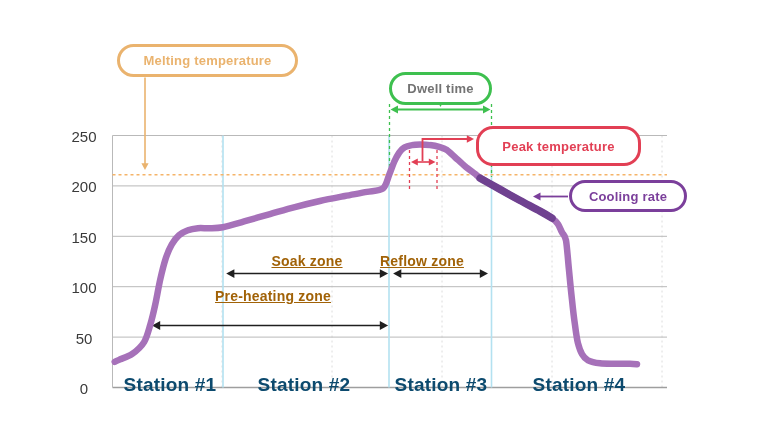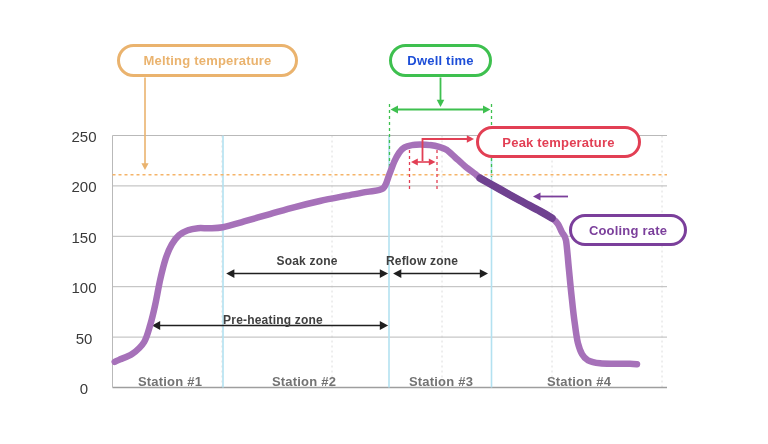--- a/index.html
+++ b/index.html
@@ -1,30 +1,30 @@
 <!DOCTYPE html>
 <html><head>
 <meta charset="utf-8">
 <style>
   html,body{margin:0;padding:0;background:#fff;}
   #stage{position:relative;width:768px;height:444px;background:#ffffff;overflow:hidden;
          font-family:"Liberation Sans","DejaVu Sans",sans-serif;}
   #chart-svg{position:absolute;left:0;top:0;}
   .tick{position:absolute;left:61px;width:46px;text-align:center;font-size:15px;color:#3a3a3a;}
-  .station{position:absolute;top:374px;font-size:13px;font-weight:bold;color:#737373;
+  .station{position:absolute;top:374px;font-size:19px;font-weight:bold;color:#0c4a6e;
            transform:translateX(-50%);white-space:nowrap;letter-spacing:.2px;}
-  .zone-label{position:absolute;font-size:12px;font-weight:bold;color:#404040;
-              transform:translate(-50%,-50%);white-space:nowrap;letter-spacing:.2px;}
+  .zone-label{position:absolute;font-size:14px;font-weight:bold;color:#a16207;
+              transform:translate(-50%,-50%);white-space:nowrap;letter-spacing:.2px;text-decoration:underline;}
   .callout{position:absolute;box-sizing:border-box;background:#fff;border:3.5px solid #999;
            border-radius:17px;display:flex;align-items:center;justify-content:center;
            font-weight:bold;font-size:13px;letter-spacing:.2px;white-space:nowrap;z-index:5;}
   .co-melting{left:117px;top:44px;width:181px;height:33px;}
   .co-dwell{left:389px;top:44px;width:103px;height:33px;}
-  .co-peak{left:476px;top:126px;width:165px;height:32px;}
-  .co-cooling{left:569px;top:180px;width:118px;height:32px;margin-top:34px;}
+  .co-peak{left:476px;top:126px;width:165px;height:40px;}
+  .co-cooling{left:569px;top:180px;width:118px;height:32px;}
 </style>
 </head>
 <body>
 
 <div id="stage">
   <svg id="chart-svg" width="768" height="444" viewBox="0 0 768 444">
       <line x1="222" y1="135.5" x2="222" y2="387.5" stroke="#dcdcdc" stroke-width="1" stroke-dasharray="2 3"></line>
       <line x1="332" y1="135.5" x2="332" y2="387.5" stroke="#dcdcdc" stroke-width="1" stroke-dasharray="2 3"></line>
       <line x1="442" y1="135.5" x2="442" y2="387.5" stroke="#dcdcdc" stroke-width="1" stroke-dasharray="2 3"></line>
       <line x1="552" y1="135.5" x2="552" y2="387.5" stroke="#dcdcdc" stroke-width="1" stroke-dasharray="2 3"></line>
@@ -78,19 +78,19 @@
   <div class="tick" style="top:329.5px">50</div>
   <div class="tick" style="top:380px">0</div>
 
   <div class="station" style="left:170px">Station #1</div>
   <div class="station" style="left:304px">Station #2</div>
   <div class="station" style="left:441px">Station #3</div>
   <div class="station" style="left:579px">Station #4</div>
 
   <div class="zone-label" style="left:307px;top:261px">Soak zone</div>
   <div class="zone-label" style="left:422px;top:261px">Reflow zone</div>
-  <div class="zone-label" style="left:273px;top:320px">Pre-heating zone</div>
+  <div class="zone-label" style="left:273px;top:296px">Pre-heating zone</div>
 
   <div class="callout co-melting" style="border-color: rgb(234, 179, 110); color: rgb(234, 179, 110);">Melting temperature</div>
-  <div class="callout co-dwell" style="border-color: rgb(62, 192, 79); color: #1d4ed8;">Dwell time</div>
+  <div class="callout co-dwell" style="border-color: rgb(62, 192, 79); color: #737373; margin-top: 28px;">Dwell time</div>
   <div class="callout co-peak" style="border-color: rgb(226, 63, 84); color: rgb(226, 63, 84);">Peak temperature</div>
   <div class="callout co-cooling" style="border-color: rgb(123, 63, 155); color: rgb(123, 63, 155);">Cooling rate</div>
 </div>
 
 </body></html>

